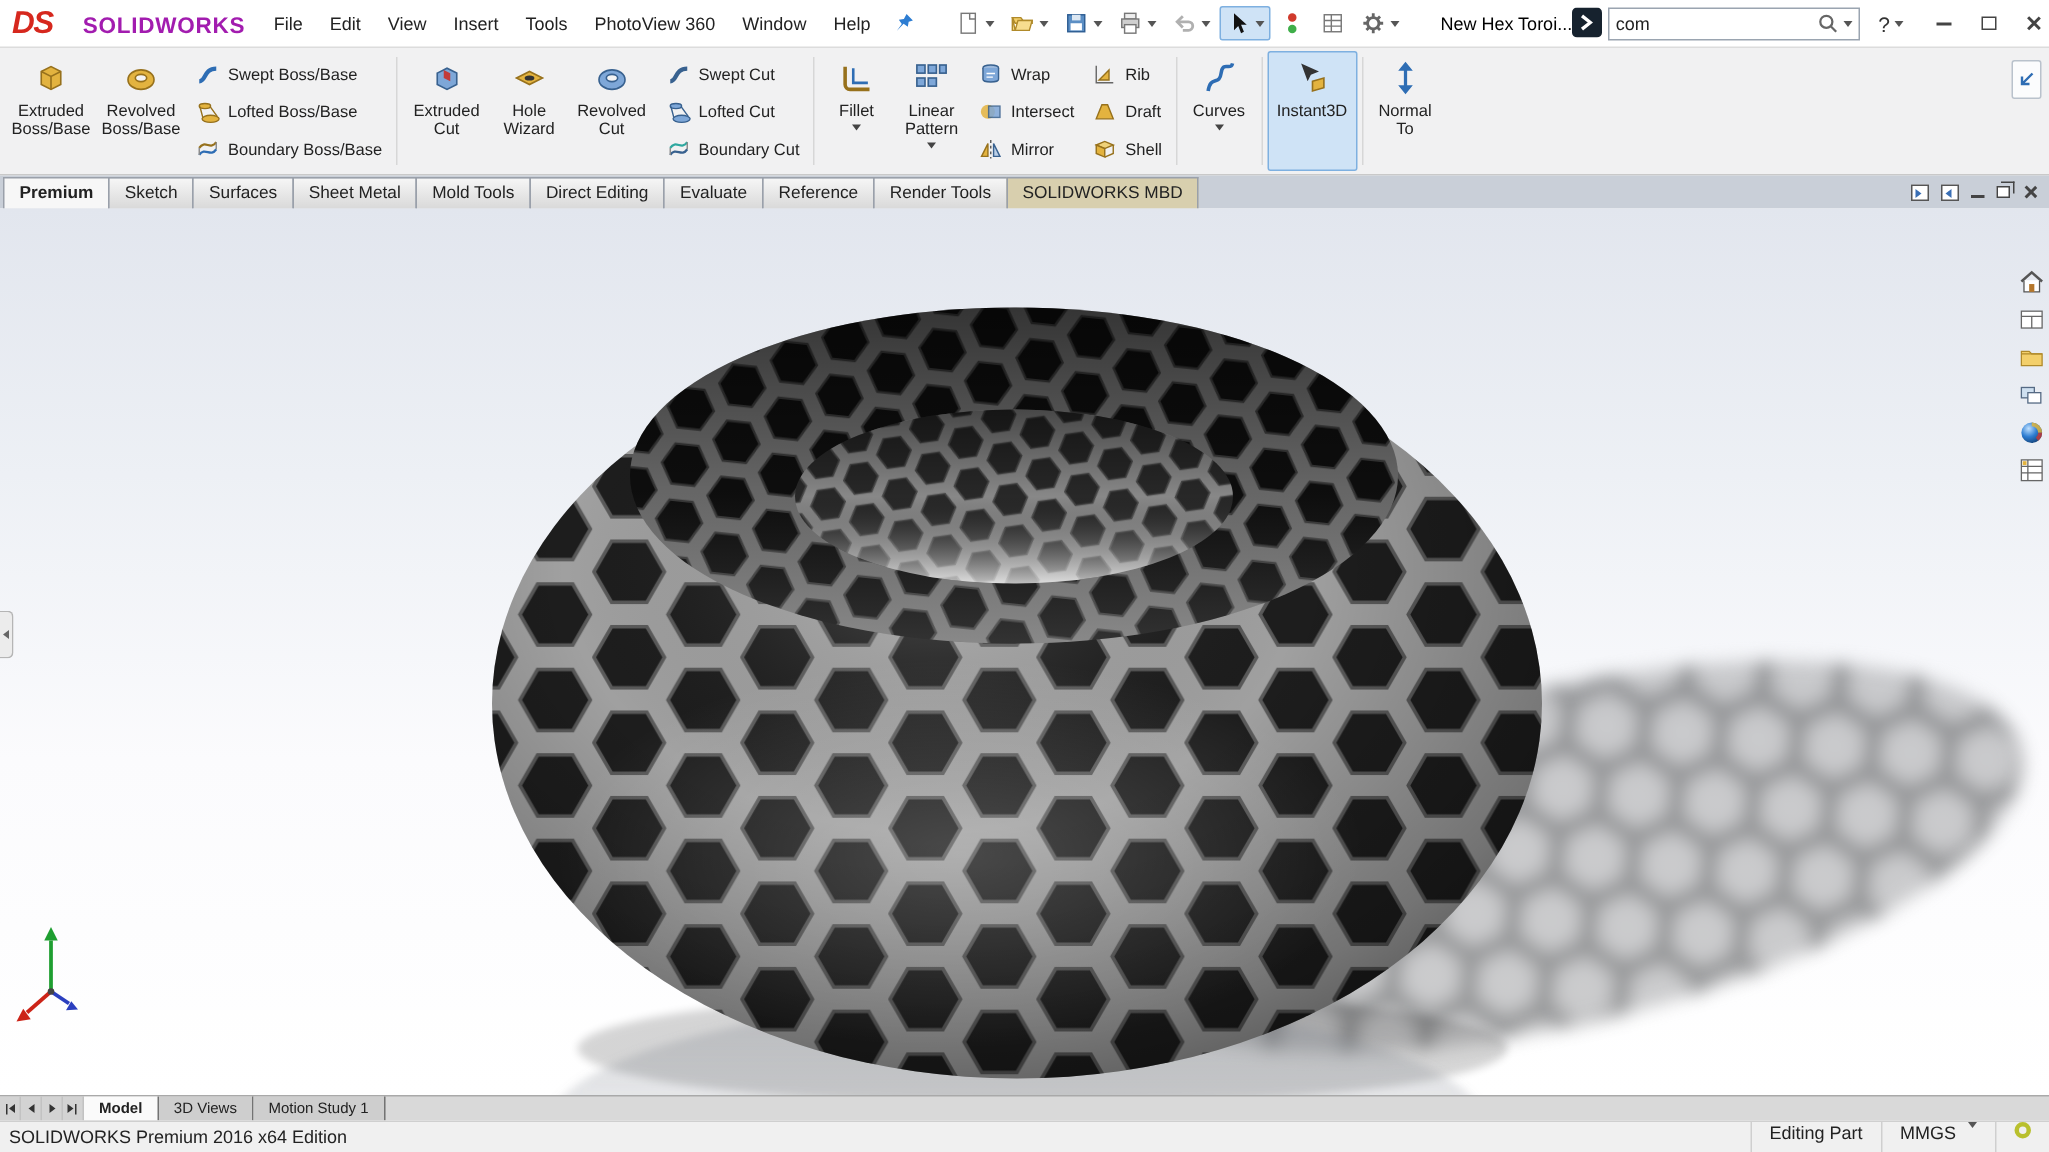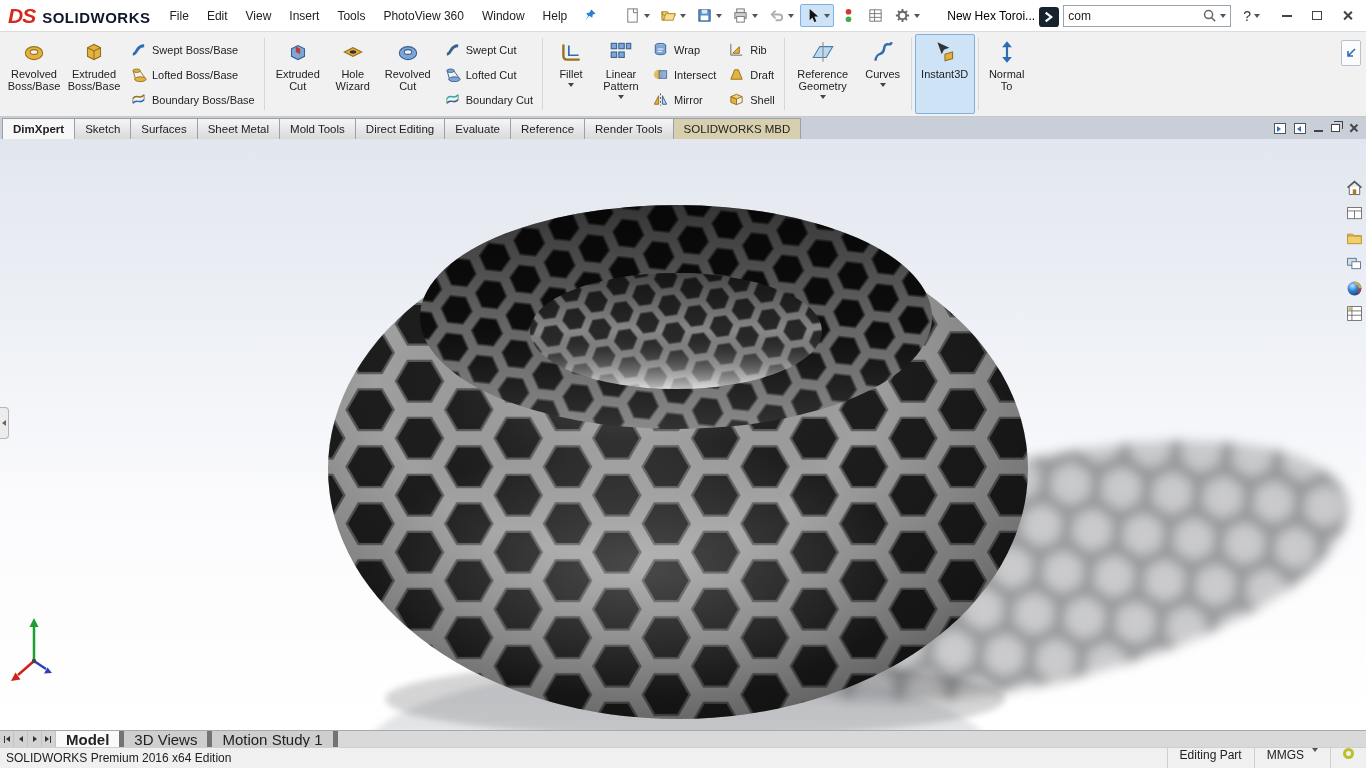--- a/index.html
+++ b/index.html
@@ -3,31 +3,31 @@
 <meta charset="utf-8">
 <style>
   *{box-sizing:border-box;margin:0;padding:0}
   html,body{width:1366px;height:768px;overflow:hidden}
   body{font-family:"Liberation Sans",sans-serif;background:#fff;color:#222;font-size:12px}
   .app{width:1366px;height:768px;display:flex;flex-direction:column}
 
   
   .titlebar{height:32px;background:#fff;border-bottom:1px solid #dcdcdc;display:flex;align-items:center;flex:0 0 32px;padding-right:4px}
   .logo{display:flex;align-items:baseline;padding:0 10px 0 8px;white-space:nowrap}
-  .logo-ds{font-style:italic;font-weight:bold;font-size:21px;color:#d6281e;letter-spacing:-1px;margin-right:7px}
-  .logo-name{font-weight:bold;font-size:15px;color:#0f172a;letter-spacing:.5px}
+  .logo-ds{font-style:italic;font-weight:bold;font-size:21px;color:#d6281e;letter-spacing:-1px;margin-right:20px}
+  .logo-name{font-weight:bold;font-size:15px;color:#a21caf;letter-spacing:.5px}
   .menubar{display:flex;align-items:center;height:100%}
   .menu-item{padding:0 9px;line-height:32px;color:#222;cursor:default;white-space:nowrap}
   .pin{margin:0 6px;display:flex;align-items:center}
   .qat{display:flex;align-items:center;margin-left:16px}
   .qbtn{display:flex;align-items:center;padding:2px 3px;margin:0 1px;border:1px solid transparent;border-radius:2px}
   .qbtn.pressed{background:#cfe3f6;border-color:#7eb0e0}
   .dd{width:0;height:0;border-left:3px solid transparent;border-right:3px solid transparent;border-top:4px solid #555;margin-left:3px}
   .doc-title{margin-left:22px;white-space:nowrap;color:#000}
-  .search-area{display:flex;align-items:flex-end;margin-left:auto}
+  .search-area{display:flex;align-items:flex-start;margin-left:auto}
   .searchbox{display:flex;align-items:center;border:1px solid #9aa4b0;background:#fff;height:22px;width:168px;padding:0 4px;margin-left:4px}
   .searchbox input{border:0;outline:0;flex:1;min-width:0;font-size:12px;font-family:"Liberation Sans",sans-serif;color:#222;background:transparent}
   .help-wrap{display:flex;align-items:center;margin:0 6px 0 12px}
   .help-q{font-size:14px;color:#333}
   .win-controls{display:flex;margin-left:6px}
   .win-btn{width:30px;height:24px;display:flex;align-items:center;justify-content:center}
   .ic-min{width:10px;height:0;border-bottom:2px solid #444}
   .ic-max{width:10px;height:9px;border:1.5px solid #444}
   .ic-close{position:relative;width:11px;height:11px}
   .ic-close:before,.ic-close:after{content:"";position:absolute;left:5px;top:0;width:1.8px;height:11px;background:#444}
@@ -75,21 +75,21 @@
   .tri-l{width:0;height:0;border-top:3.5px solid transparent;border-bottom:3.5px solid transparent;border-right:4.5px solid #666}
 
   
   .bottombar{height:17px;flex:0 0 17px;background:#d9d9d9;border-top:1px solid #a9a9a9;display:flex;align-items:stretch}
   .nav-btn{width:14px;display:flex;align-items:center;justify-content:center;border-right:1px solid #c2c2c2;background:#d3d3d3}
   .tri{width:0;height:0;border-top:3.5px solid transparent;border-bottom:3.5px solid transparent}
   .tri.left{border-right:4.5px solid #333}
   .tri.right{border-left:4.5px solid #333}
   .tri-bar{width:1.6px;height:7px;background:#333;margin:0 1px}
   .navpair{display:flex;align-items:center;justify-content:center}
-  .btab{font-size:15px;display:flex;align-items:center;padding:0 10px;border-right:5px solid #737373;background:#cecece;color:#222;white-space:nowrap}
+  .btab{font-size:10px;display:flex;align-items:center;padding:0 10px;border-right:1px solid #737373;background:#cecece;color:#222;white-space:nowrap}
   .btab.active{background:#fafafa;font-weight:bold}
 
   
   .statusbar{height:21px;flex:0 0 21px;background:#f0f0f0;border-top:1px solid #cfcfcf;display:flex;align-items:center;padding-left:6px}
   .sb-left{white-space:nowrap}
   .sb-right{margin-left:auto;display:flex;align-items:center;height:100%}
   .sb-cell{border-left:1px solid #cfcfcf;padding:0 12px;display:flex;align-items:flex-start;height:100%;gap:5px;white-space:nowrap}
   .sb-ring{width:11px;height:11px;border-radius:50%;border:3px solid #b9c02e}
 </style>
 </head>
@@ -215,32 +215,32 @@
       <span class="win-btn">
           <span class="ic-close"></span>
         </span>
     </div>
   </div>
 
   <div class="ribbon">
     <div class="rgroup">
       <div class="rbig">
         <span class="ric"><svg viewBox="0 0 24 24">
-              <ellipse cx="12" cy="13" rx="8" ry="6" fill="#e3b33f" stroke="#97711c"></ellipse>
-              <ellipse cx="12" cy="12" rx="3.5" ry="2.2" fill="#f4f4f4" stroke="#97711c"></ellipse>
-            </svg></span>
-        <span>Revolved Boss/Base</span>
-      </div>
-      <div class="rbig">
-        <span class="ric"><svg viewBox="0 0 24 24">
               <path d="M6 8l6-3 6 3v8l-6 3-6-3z" fill="#e3b33f" stroke="#97711c"></path>
               <path d="M6 8l6 3 6-3" fill="none" stroke="#97711c"></path>
               <path d="M12 11v8" stroke="#97711c"></path>
             </svg></span>
         <span>Extruded Boss/Base</span>
+      </div>
+      <div class="rbig">
+        <span class="ric"><svg viewBox="0 0 24 24">
+              <ellipse cx="12" cy="13" rx="8" ry="6" fill="#e3b33f" stroke="#97711c"></ellipse>
+              <ellipse cx="12" cy="12" rx="3.5" ry="2.2" fill="#f4f4f4" stroke="#97711c"></ellipse>
+            </svg></span>
+        <span>Revolved Boss/Base</span>
       </div>
       <div class="rcol">
         <div class="rsmall">
           <span class="ric16"><svg viewBox="0 0 18 18">
                 <path d="M3 14c5 0 3-9 12-9" stroke="#2e6db4" stroke-width="3" fill="none"></path>
               </svg></span>
           <span>Swept Boss/Base</span>
         </div>
         <div class="rsmall">
           <span class="ric16"><svg viewBox="0 0 18 18">
@@ -375,28 +375,20 @@
                 <path d="M3 6l6-2.5L15 6l-6 2.5z" fill="#f0d27a" stroke="#97711c"></path>
                 <path d="M3 6v6l6 2.5v-6z" fill="#e3b33f" stroke="#97711c"></path>
                 <path d="M15 6v6l-6 2.5" fill="none" stroke="#97711c"></path>
               </svg></span>
           <span>Shell</span>
         </div>
       </div>
     </div>
     <div class="rsep"></div>
     <div class="rgroup">
-      <div class="rbig w70">
-        <span class="ric"><svg viewBox="0 0 24 24">
-              <path d="M3 17l6-10h12l-6 10z" fill="#bcd9f0" stroke="#4a7fae"></path>
-              <path d="M12 3v18" stroke="#888"></path>
-            </svg></span>
-        <span>Reference Geometry</span>
-        <span class="dd"></span>
-      </div>
       <div class="rbig w50">
         <span class="ric"><svg viewBox="0 0 24 24">
               <path d="M5 20c1.5-10 7-3 8-11s6-1 7-6" stroke="#2e6db4" stroke-width="2.2" fill="none"></path>
             </svg></span>
         <span>Curves</span>
         <span class="dd"></span>
       </div>
     </div>
     <div class="rsep"></div>
     <div class="rgroup">
@@ -418,21 +410,21 @@
       </div>
     </div>
     <div class="ribbon-corner">
       <svg width="12" height="12" viewBox="0 0 12 12">
           <path d="M10 2L3 9M3 4v5h5" stroke="#2e6db4" stroke-width="1.6" fill="none"></path>
         </svg>
     </div>
   </div>
 
   <div class="tabstrip">
-    <span class="tab active">DimXpert</span>
+    <span class="tab active">Premium</span>
     <span class="tab">Sketch</span>
     <span class="tab">Surfaces</span>
     <span class="tab">Sheet Metal</span>
     <span class="tab">Mold Tools</span>
     <span class="tab">Direct Editing</span>
     <span class="tab">Evaluate</span>
     <span class="tab">Reference</span>
     <span class="tab">Render Tools</span>
     <span class="tab mbd">SOLIDWORKS MBD</span>
     <div class="strip-right">

